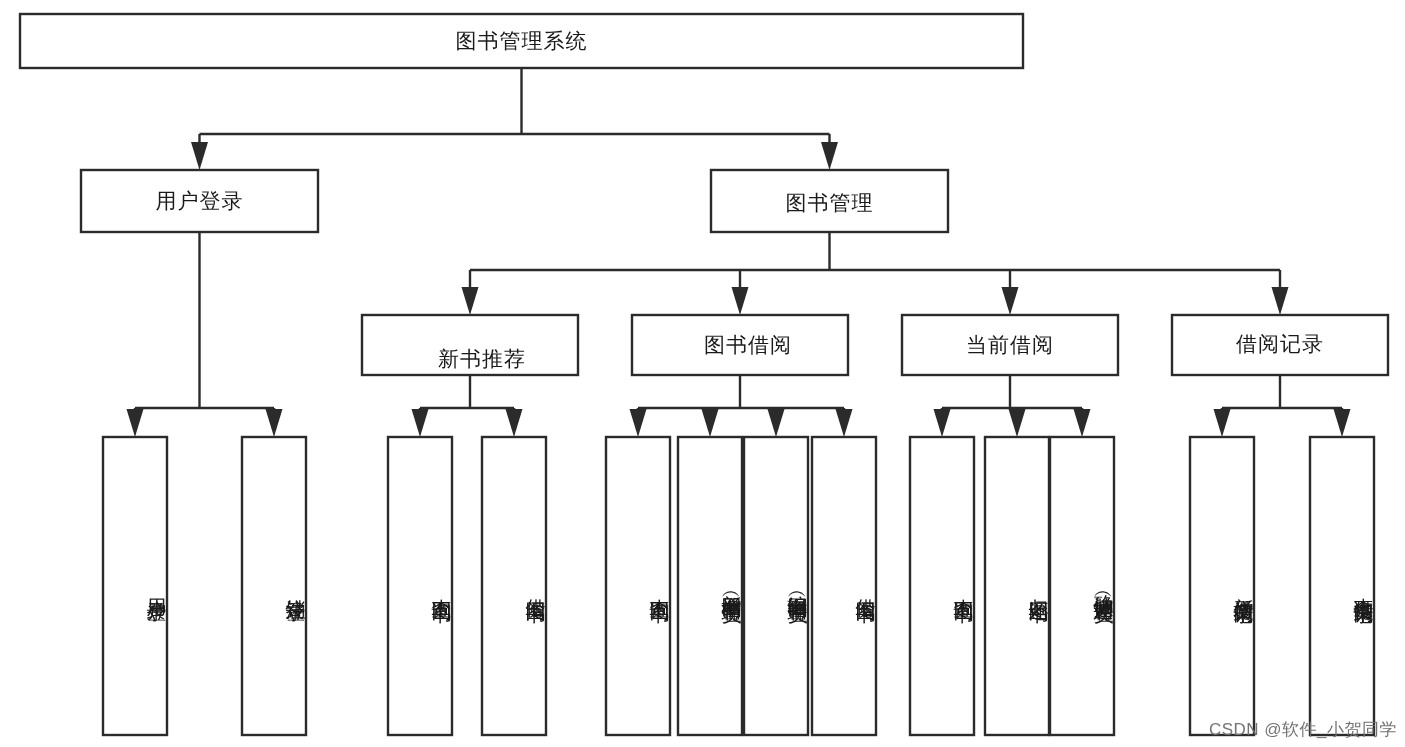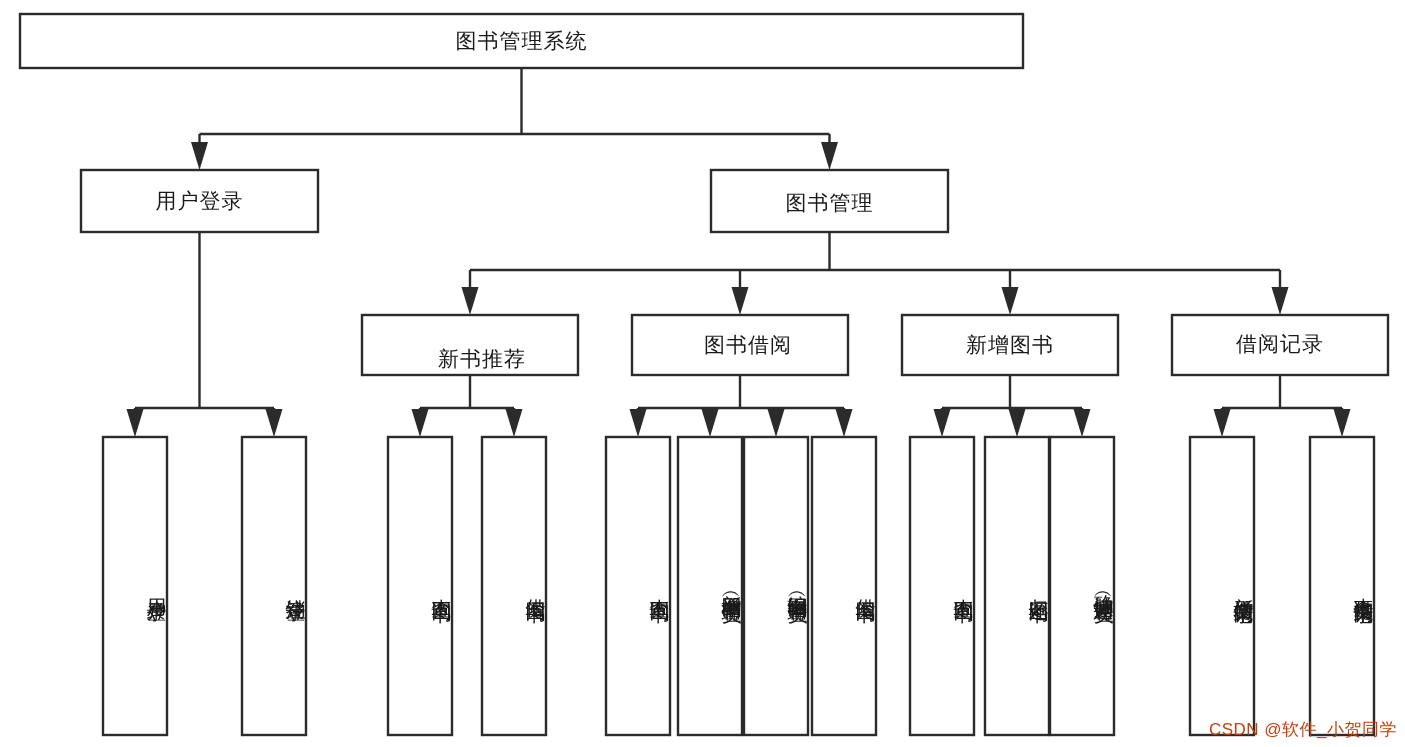--- a/index.html
+++ b/index.html
@@ -67,21 +67,21 @@
     letter-spacing: 1px;
     white-space: nowrap;
     pointer-events: none;
   }
   #watermark {
     position: absolute;
     right: 8px;
     bottom: 6px;
     font-family: "Liberation Sans", "DejaVu Sans", sans-serif;
     font-size: 17px;
-    color: #c2410c;
+    color: #737373;
     letter-spacing: 0.5px;
     user-select: none;
     pointer-events: none;
   }
 </style>
 </head>
 <body>
 
 <div id="diagram-root">
   <svg class="diagram-canvas" viewBox="0 0 1405 747">
@@ -161,21 +161,21 @@
         <rect x="1190" y="437" width="64" height="298" class="node-box"></rect>
         <rect x="1310" y="437" width="64" height="298" class="node-box"></rect>
       </g>
   </svg>
   <div id="label-layer">
       <div class="hlabel-wrap" style="left: 20px; top: 14px; width: 1003px; height: 54px;">图书管理系统</div>
       <div class="hlabel-wrap" style="left: 81px; top: 170px; width: 237px; height: 62px;">用户登录</div>
       <div class="hlabel-wrap" style="left: 711px; top: 170px; width: 237px; height: 65px;">图书管理</div>
       <div class="hlabel-wrap" style="left: 362px; top: 315px; width: 240px; height: 60px; margin-top: 14px;">新书推荐</div>
       <div class="hlabel-wrap" style="left: 632px; top: 315px; width: 216px; height: 60px; padding-left: 8px;">图书借阅</div>
-      <div class="hlabel-wrap" style="left: 902px; top: 315px; width: 216px; height: 60px;">新增图书</div>
+      <div class="hlabel-wrap" style="left: 902px; top: 315px; width: 216px; height: 60px;">当前借阅</div>
       <div class="hlabel-wrap" style="left: 1172px; top: 314px; width: 216px; height: 60px; text-align: right;">借阅记录</div>
       <div class="vlabel-wrap" style="left: 103px; top: 447px; width: 64px; height: 278px;">用户登录</div>
       <div class="vlabel-wrap" style="left: 242px; top: 447px; width: 64px; height: 278px;">注销登录</div>
       <div class="vlabel-wrap" style="left: 388px; top: 447px; width: 64px; height: 278px;">查询图书</div>
       <div class="vlabel-wrap" style="left: 482px; top: 447px; width: 64px; height: 278px;">借阅图书</div>
       <div class="vlabel-wrap" style="left: 606px; top: 447px; width: 64px; height: 278px;">查询图书</div>
       <div class="vlabel-wrap" style="left: 678px; top: 447px; width: 64px; height: 278px;">新增图书（管理员）</div>
       <div class="vlabel-wrap" style="left: 744px; top: 447px; width: 64px; height: 278px;">编辑图书（管理员）</div>
       <div class="vlabel-wrap" style="left: 812px; top: 447px; width: 64px; height: 278px;">借阅图书</div>
       <div class="vlabel-wrap" style="left: 910px; top: 447px; width: 64px; height: 278px;">查询图书</div>

